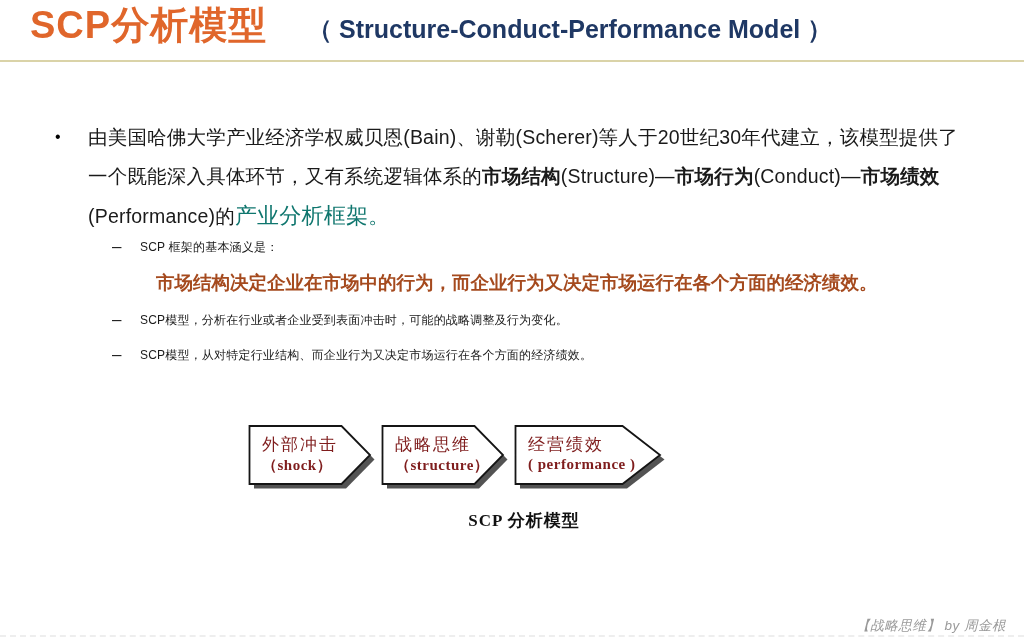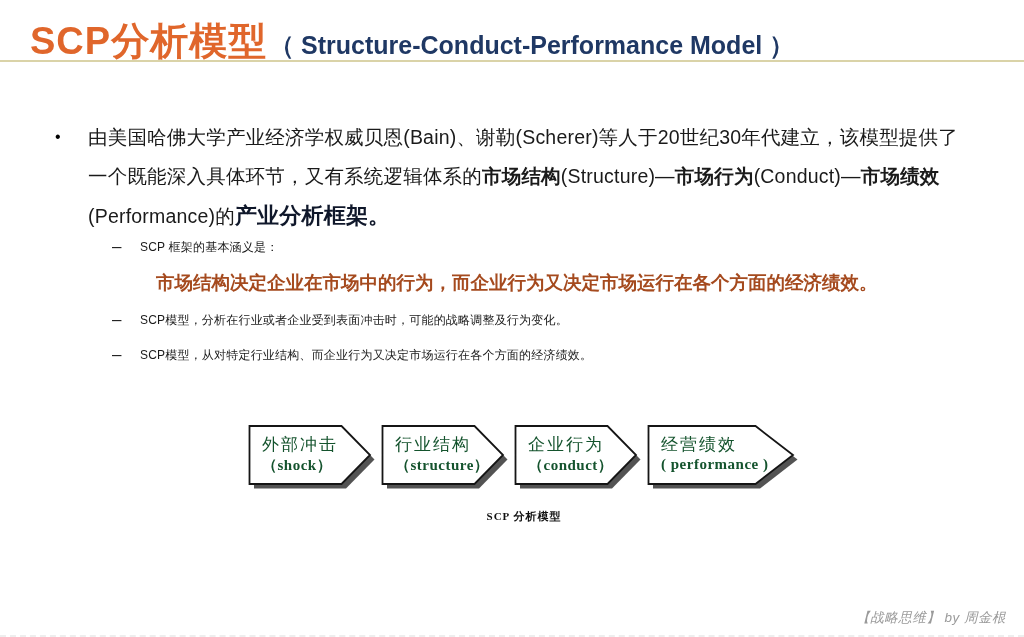--- a/index.html
+++ b/index.html
@@ -7,77 +7,77 @@
   body {
     position:relative;
     background:#ffffff;
     font-family:"Liberation Sans", sans-serif;
     color:#1a1a1a;
     overflow:hidden;
   }
 
   
   .header {
-    position:absolute; top:16px; left:30px; right:10px;
-    display:flex; align-items:baseline; white-space:nowrap;
+    position:absolute; top:0; left:30px; right:10px;
+    display:flex; align-items:baseline; white-space:nowrap;gap:32px;
   }
   .title-cn {
     font-size:38px; font-weight:bold; color:#E0662B; letter-spacing:1px;
   }
   .title-en {
-    font-size:25px; font-weight:bold; color:#1F3864; margin-left:2px;
+    font-size:25px; font-weight:bold; color:#1F3864; margin-left:8px;
   }
   .divider {
     position:absolute; top:60px; left:0; width:1024px; height:2px;
     background:#DAD3A8;
   }
 
   
   .main-bullet {
     position:absolute; top:118px; left:55px; width:910px;
     display:flex; align-items:flex-start;
   }
   .bullet-glyph {
     width:33px; flex:0 0 33px; font-size:16px; line-height:38px; color:#000;
   }
   .para { font-size:19.5px; line-height:39px; letter-spacing:0.2px; }
   .para .bold { font-weight:bold;text-align:right; }
-  .para .em-brown { color:#0f172a; font-weight:bold; font-size:22px; }
+  .para .em-brown { color:#0f766e; font-weight:normal; font-size:22px; }
 
   
   .sub-list { position:absolute; top:236px; left:112px; width:880px; }
   .sub-item { display:flex; align-items:flex-start; margin-bottom:13px; }
   .dash-glyph { flex:0 0 28px; width:28px; font-size:17px; line-height:22px; }
   .sub-text { font-size:12px; line-height:22px; letter-spacing:0.2px; }
   .sub-em {
     margin:13px 0 14px 44px;
     color:#A54A1E; font-weight:bold; font-size:18.5px; line-height:24px;
   }
 
   
   .diagram { position:absolute; left:248px; top:424px; width:552px; }
   .steps { display:flex; }
   .step { position:relative; width:133px; height:68px; flex:0 0 133px; }
   .step.last { width:152px; flex:0 0 152px; }
   .step svg { position:absolute; top:0; left:0; }
   .step-text {
     position:absolute; top:9px; left:14px; width:118px;
-    font-family:"Liberation Serif", serif; color:#14532d;
+    font-family:"Liberation Serif", serif; color:#7f1d1d;
   }
   .step-cn { font-size:17px; font-weight:500; letter-spacing:2px; }
   .step-en { font-size:15px; font-weight:bold; margin-top:0; letter-spacing:0.5px; }
   .caption {
     margin-top:17px; text-align:center;
     font-family:"Liberation Serif", serif; font-weight:bold;
-    font-size:11px; letter-spacing:1px; color:#111;
+    font-size:17px; letter-spacing:1px; color:#111;
   }
 
   
   .watermark {
-    position:absolute; right:18px; bottom:10px;
+    position:absolute; right:18px; bottom:2px;
     color:#9a9a9a; font-size:13.5px; font-style:italic; letter-spacing:0.5px;
   }
   .bottom-line {
     position:absolute; bottom:0; left:0; width:100%;
     border-top:2px dashed #eeeeee;
   }
 </style>
 </head>
 <body>
 
@@ -128,35 +128,25 @@
         <div class="step-en">（shock）</div>
       </div>
     </div>
 
     <div class="step">
       <svg width="133" height="68">
         <polygon points="6,6.5 98,6.5 126.5,35.5 98,64.5 6,64.5" fill="#404040" opacity="0.9"></polygon>
         <polygon points="1.5,2 93.5,2 122,31 93.5,60 1.5,60" fill="#ffffff" stroke="#151515" stroke-width="1.8"></polygon>
       </svg>
       <div class="step-text">
-        <div class="step-cn">行业结构</div>
+        <div class="step-cn">战略思维</div>
         <div class="step-en">（structure）</div>
       </div>
     </div>
 
-    <div class="step">
-      <svg width="133" height="68">
-        <polygon points="6,6.5 98,6.5 126.5,35.5 98,64.5 6,64.5" fill="#404040" opacity="0.9"></polygon>
-        <polygon points="1.5,2 93.5,2 122,31 93.5,60 1.5,60" fill="#ffffff" stroke="#151515" stroke-width="1.8"></polygon>
-      </svg>
-      <div class="step-text">
-        <div class="step-cn">企业行为</div>
-        <div class="step-en">（conduct）</div>
-      </div>
-    </div>
 
     <div class="step last">
       <svg width="152" height="68">
         <polygon points="6,6.5 113,6.5 150.5,35.5 113,64.5 6,64.5" fill="#404040" opacity="0.9"></polygon>
         <polygon points="1.5,2 108.5,2 146,31 108.5,60 1.5,60" fill="#ffffff" stroke="#151515" stroke-width="1.8"></polygon>
       </svg>
       <div class="step-text">
         <div class="step-cn">经营绩效</div>
         <div class="step-en">( performance )</div>
       </div>

